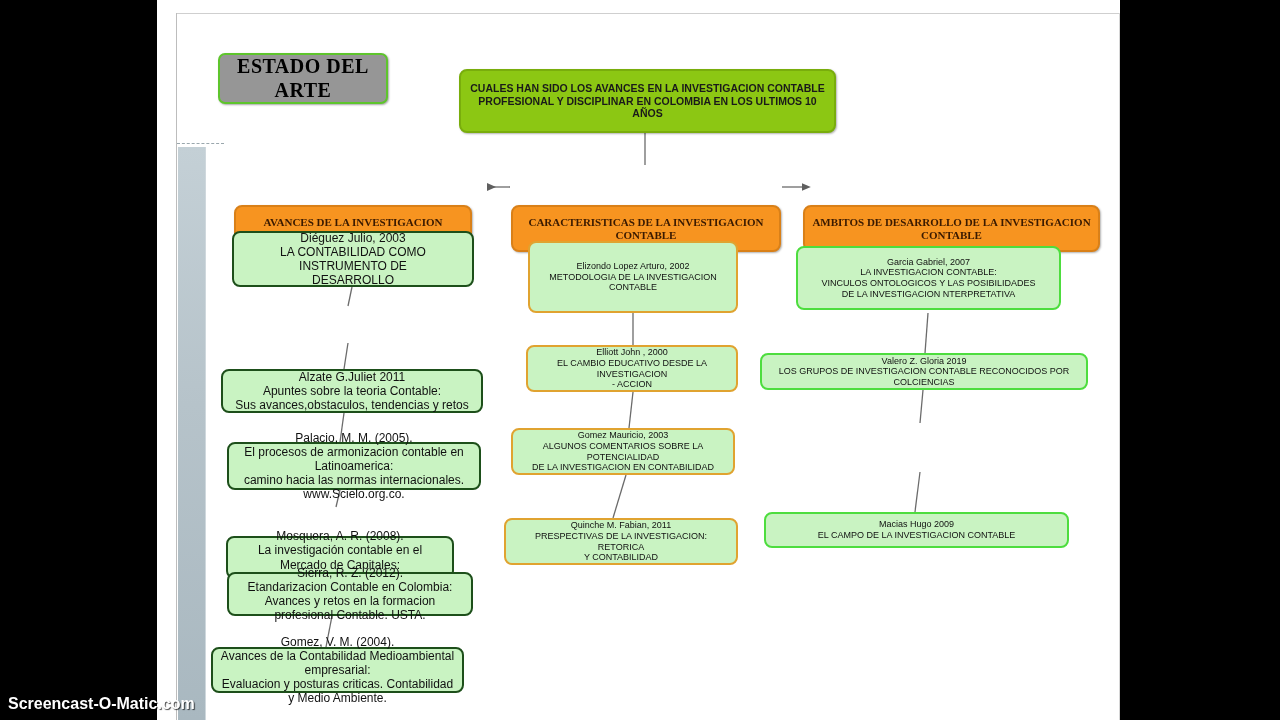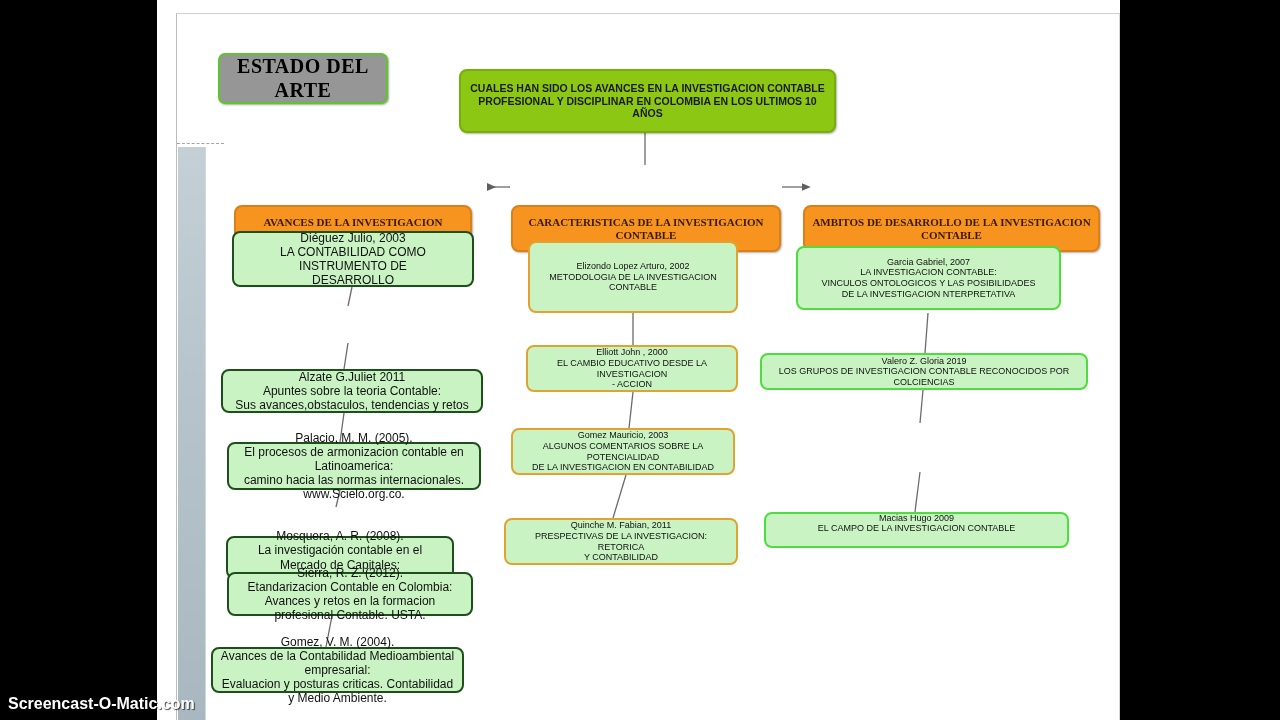--- a/index.html
+++ b/index.html
@@ -290,20 +290,20 @@
   <div class="node box-green-bright" style="left:796px; top:246px; width:265px; height:64px; padding:3px 5px;">
     <span class="txt">Garcia Gabriel, 2007
 LA INVESTIGACION CONTABLE:
 VINCULOS ONTOLOGICOS Y LAS POSIBILIDADES
 DE LA INVESTIGACION NTERPRETATIVA</span>
   </div>
   <div class="node box-green-bright" style="left:760px; top:353px; width:328px; height:37px; padding:3px 5px;">
     <span class="txt">Valero Z. Gloria 2019
 LOS GRUPOS DE INVESTIGACION CONTABLE RECONOCIDOS POR COLCIENCIAS</span>
   </div>
-  <div class="node box-green-bright" style="left:764px; top:512px; width:305px; height:36px; padding:12px 5px;align-items:flex-end;">
+  <div class="node box-green-bright" style="left:764px; top:512px; width:305px; height:36px; padding:3px 5px;">
     <span class="txt">Macias Hugo 2009
 EL CAMPO DE LA INVESTIGACION CONTABLE</span>
   </div>
 
   <div id="watermark">Screencast-O-Matic.com</div>
 
 </div>
 
 </body></html>

